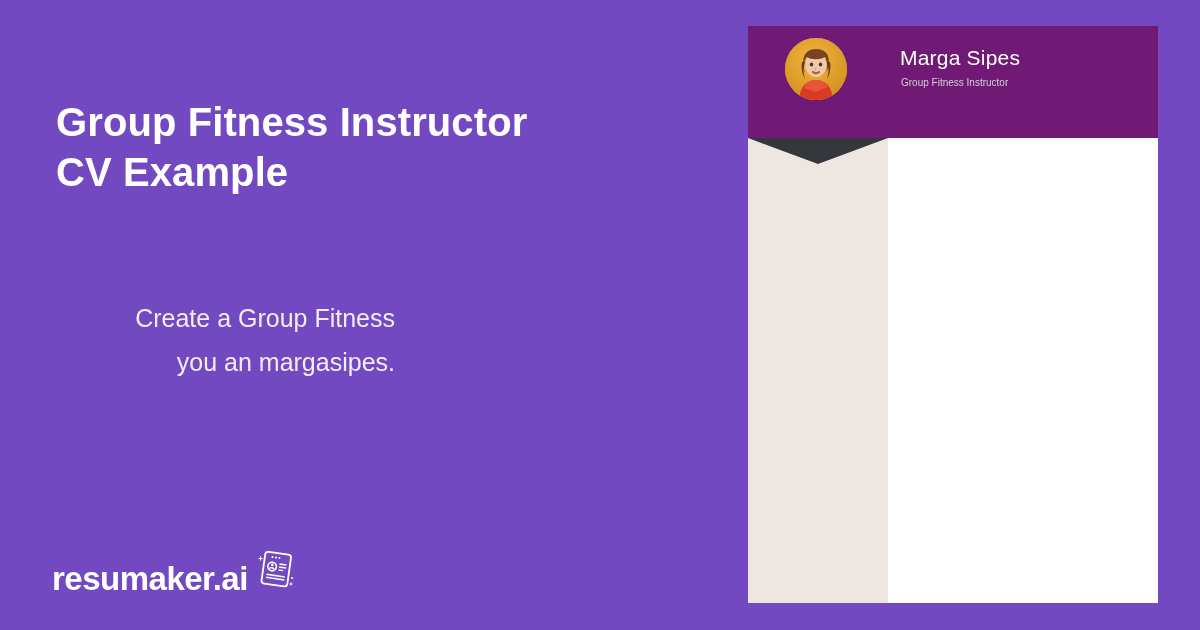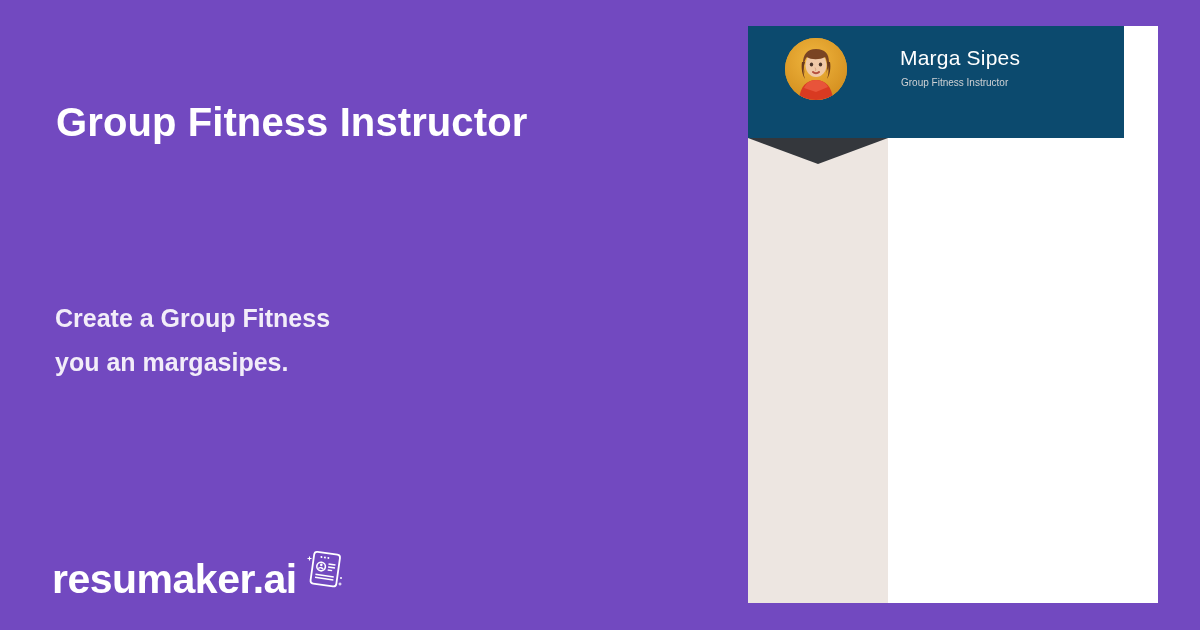--- a/index.html
+++ b/index.html
@@ -41,34 +41,35 @@
     letter-spacing: 0.1px;
   }
   .promo-sub {
     position: absolute;
     left: 55px;
     top: 296px;
     width: 340px;
     color: #f2edf9;
     font-size: 25px;
     line-height: 44px;
-    font-weight: bold;
+    font-weight: normal;
+    text-align: right;
   }
 
   
   .logo {
     position: absolute;
     left: 52px;
     top: 548px;
     display: flex;
     align-items: flex-end;
   }
   .logo-word {
     color: #ffffff;
-    font-size: 41px;
+    font-size: 33px;
     line-height: 36px;
     font-weight: bold;
     letter-spacing: -0.5px;
   }
   .logo-mark {
     margin-left: 3px;
     margin-bottom: 1px;
   }
 
   
@@ -78,23 +79,23 @@
     top: 26px;
     width: 410px;
     height: 577px;
     background: #ffffff;
     overflow: hidden;
   }
   .cv-header {
     position: absolute;
     left: 0;
     top: 0;
-    width: 376px;
+    width: 410px;
     height: 112px;
-    background: #0c4a6e;
+    background: #701a75;
     z-index: 3;
   }
   .cv-notch {
     position: absolute;
     left: 0;
     top: 112px;
     width: 140px;
     height: 26px;
     background: #34373c;
     clip-path: polygon(0 0, 100% 0, 50% 100%);
@@ -291,20 +292,21 @@
   }
 </style>
 </head>
 <body>
 
 <div class="canvas">
 
   <div class="promo">
     <div class="promo-title">
       <div>Group Fitness Instructor</div>
+      <div>CV Example</div>
     </div>
     <div class="promo-sub">
       <div>Create a Group Fitness</div>
       <div>you an margasipes.</div>
     </div>
 
     <div class="logo">
       <span class="logo-word">resumaker.ai</span>
       <span class="logo-mark">
         <svg width="44" height="44" viewBox="0 0 44 44">

